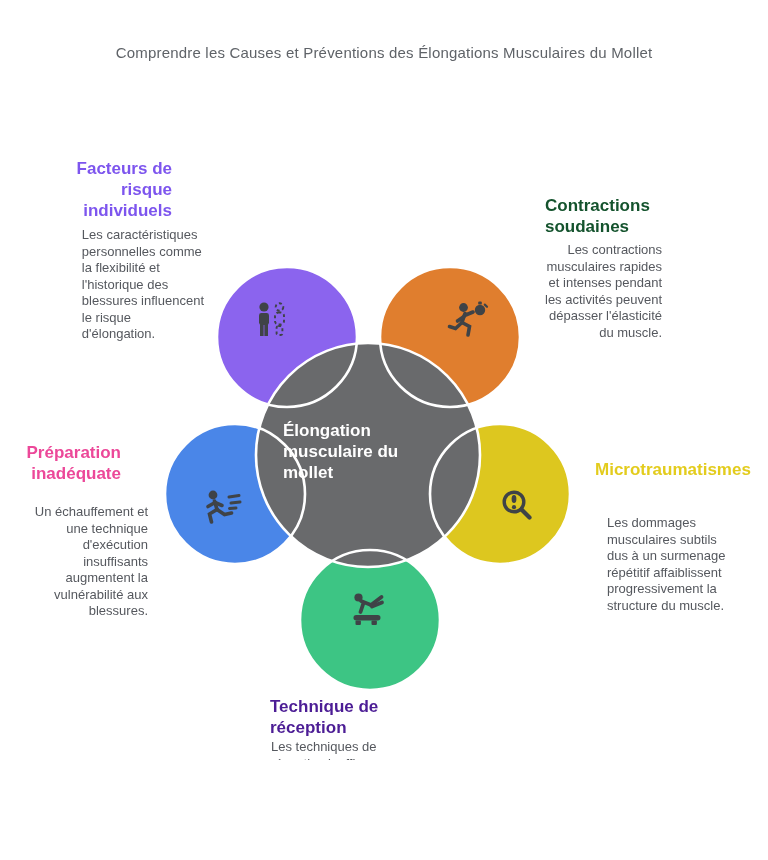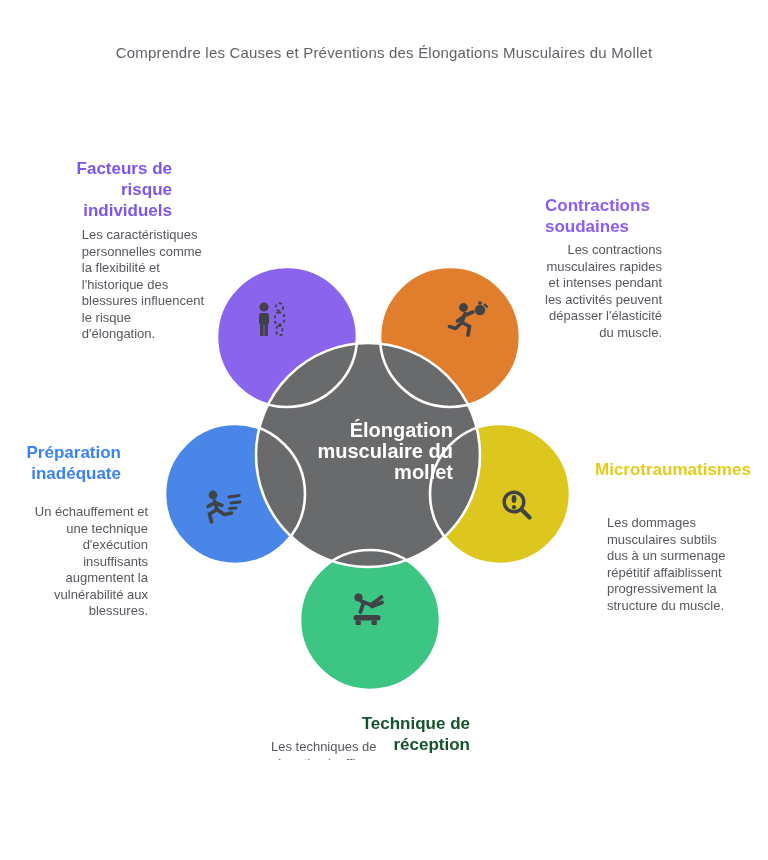--- a/index.html
+++ b/index.html
@@ -30,35 +30,35 @@
     line-height:21px;
     font-weight:700;
   }
   .body-text{
     font-size:13px;
     line-height:16.5px;
     color:#55585E;
   }
   .h-purple{ color:#7D55EE; right:596px; top:158px; text-align:right;margin-left:32px; }
   .b-purple{ right:564px; top:227px; text-align:left; }
-  .h-orange{ color:#8b5cf6; left:545px; top:195px; }
+  .h-orange{ color:#14532d; left:545px; top:195px; }
   .b-orange{ left:545px; top:242px;text-align:right; }
-  .h-blue{ color:#3b82f6; right:647px; top:442px; text-align:right; }
+  .h-blue{ color:#ec4899; right:647px; top:442px; text-align:right; }
   .b-blue{ right:620px; top:488px; text-align:right;margin-top:16px; }
   .h-yellow{ color:#E3CC1D; left:595px; top:459px;text-align:center; }
   .b-yellow{ left:595px; top:515px;margin-left:12px; }
-  .h-green{ color:#14532d; left:270px; width:200px; top:713px; text-align:right; }
+  .h-green{ color:#4c1d95; left:270px; width:200px; top:696px; text-align:left; }
   .b-green{ left:271px; width:184px; top:739px; text-align:left; }
   .center-label{
     position:absolute;
     left:283px; top:420px; width:170px;
-    text-align:right;
+    text-align:left;
     white-space:pre-line;
     color:#ffffff;
-    font-size:20px;
+    font-size:17px;
     line-height:21px;
     font-weight:700;
   }
   .icon{
     position:absolute;
     width:48px;height:48px;
     color:#3F4347;
   }
   .icon-purple{ left:248px; top:296px; }
   .icon-orange{ left:446px; top:296px; }

